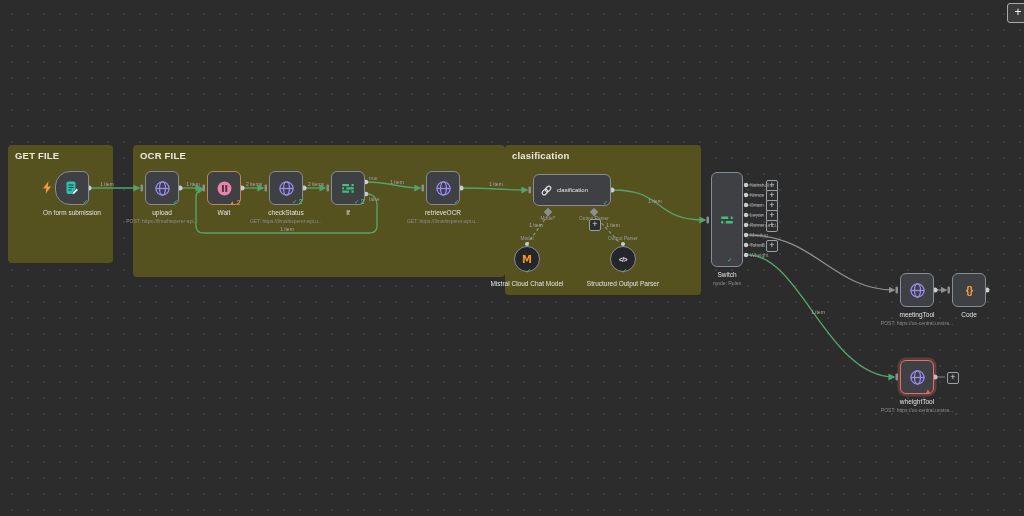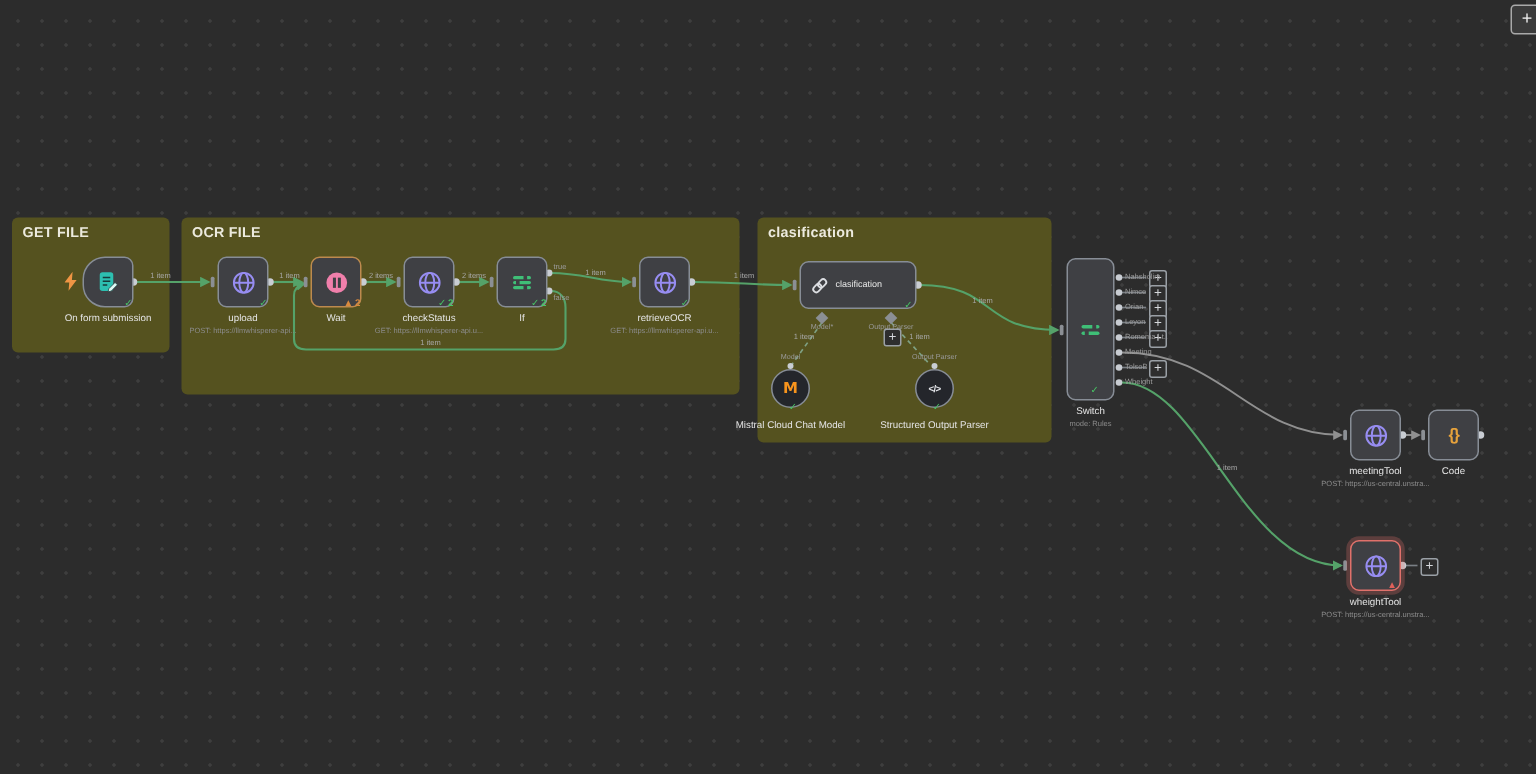--- a/index.html
+++ b/index.html
@@ -33,24 +33,24 @@
   .add-btn{position:absolute;left:1007px;top:3px;width:20px;height:18px;border:1px solid #a9a9a9;border-radius:3px;background:#3b3b3b;color:#f0f0f0;font-size:12px;line-height:17px;text-align:center;z-index:5;}
   .mistral-m{font-size:10px;font-weight:bold;color:#f7941d;font-family:"DejaVu Sans",sans-serif;}
   .parser-ico{font-size:6.5px;font-weight:bold;color:#e4e6ea;letter-spacing:-.5px;}
   .braces{font-size:11px;font-weight:bold;color:#e6a23c;letter-spacing:-1px;}
 </style>
 </head>
 <body>
 
 <div class="canvas">
 
-  <div class="group" style="left:8px;top:145px;width:105px;height:90px">
+  <div class="group" style="left:8px;top:145px;width:105px;height:118px">
     <div class="group-title">GET FILE</div>
   </div>
-  <div class="group" style="left:121px;top:145px;width:372px;height:118px">
+  <div class="group" style="left:133px;top:145px;width:372px;height:132px">
     <div class="group-title">OCR FILE</div>
   </div>
   <div class="group" style="left:505px;top:145px;width:196px;height:150px">
     <div class="group-title">clasification</div>
   </div>
 
   <svg class="wires" width="1024" height="516">
     <defs>
       <marker id="ag" markerWidth="5" markerHeight="5" refX="4" refY="2.5" orient="auto">
           <path d="M0 0L5 2.5L0 5z" fill="#55a269"></path>

